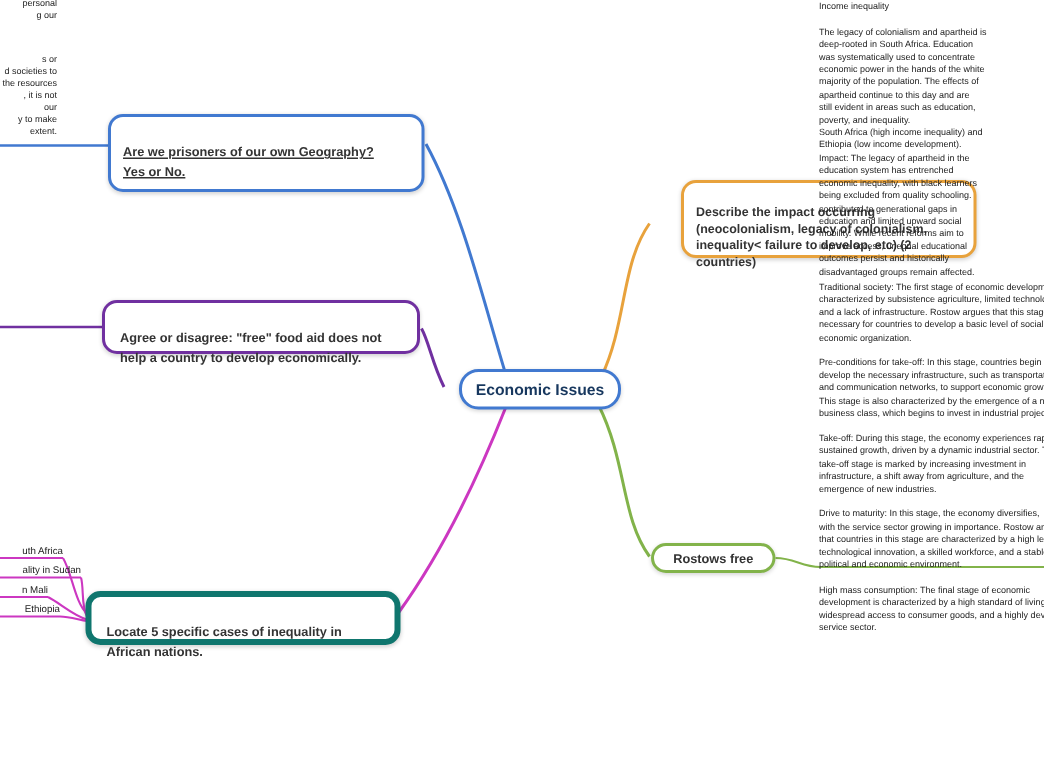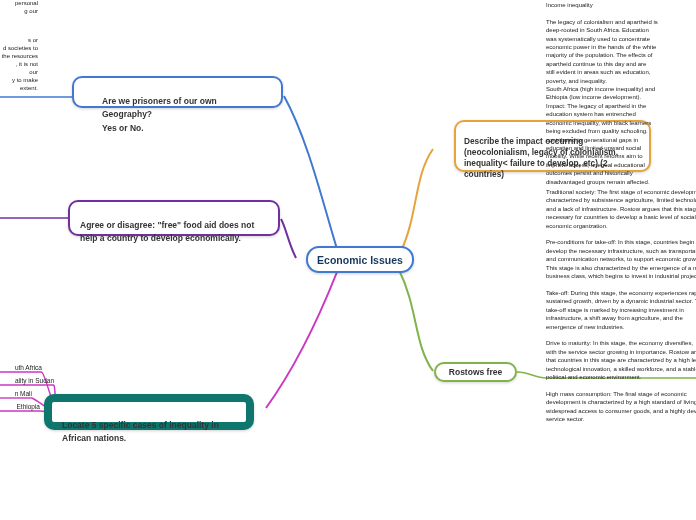--- a/index.html
+++ b/index.html
@@ -10,25 +10,25 @@
   svg.links{position:absolute;left:0;top:0;width:696px;height:520px;pointer-events:none;}
   .node{
     position:absolute;background:#fff;border-radius:10px;box-sizing:border-box;
     box-shadow:0 1px 3px rgba(0,0,0,0.18);font-weight:bold;color:#333;
     white-space:pre-line;
   }
   .node-center{
     left:306px;top:246px;width:108px;height:27px;border:2px solid #4179d0;border-radius:13px;
     display:flex;align-items:center;justify-content:center;font-size:10.5px;color:#17375e;
   }
-  .node-geography{left:72px;top:76px;width:211px;height:32px;border:2px solid #4179d0;
-    padding:4px 28px;font-size:8.5px;line-height:1.55;}
+  .node-geography{left:72px;top:76px;width:211px;height:52px;border:2px solid #4179d0;
+    padding:4px 8px;font-size:8.5px;line-height:1.55;text-decoration:underline;}
   .node-foodaid{left:68px;top:200px;width:212px;height:36px;border:2px solid #7030a0;
     padding:4px 10px;font-size:8.5px;line-height:1.55;}
-  .node-inequality{left:44px;top:394px;width:210px;height:36px;border:8px solid #0f766e;
+  .node-inequality{left:57px;top:394px;width:210px;height:36px;border:4px solid #0f766e;
     padding:4px 10px;font-size:8.5px;line-height:1.55;}
   .node-impact{left:434px;top:120px;width:197px;height:52px;border:2px solid #e8a23c;
     padding:3px 8px;font-size:8.3px;line-height:1.32;margin-left:20px;}
   .node-rostow{left:434px;top:362px;width:83px;height:20px;border:2px solid #82b34a;
     display:flex;align-items:center;justify-content:center;font-size:8.5px;}
   .smalltext{
     position:absolute;font-size:6px;line-height:8.4px;color:#222;white-space:pre;width:400px;
   }
   .fragment{
     position:absolute;font-size:6px;line-height:8px;color:#222;white-space:pre;

